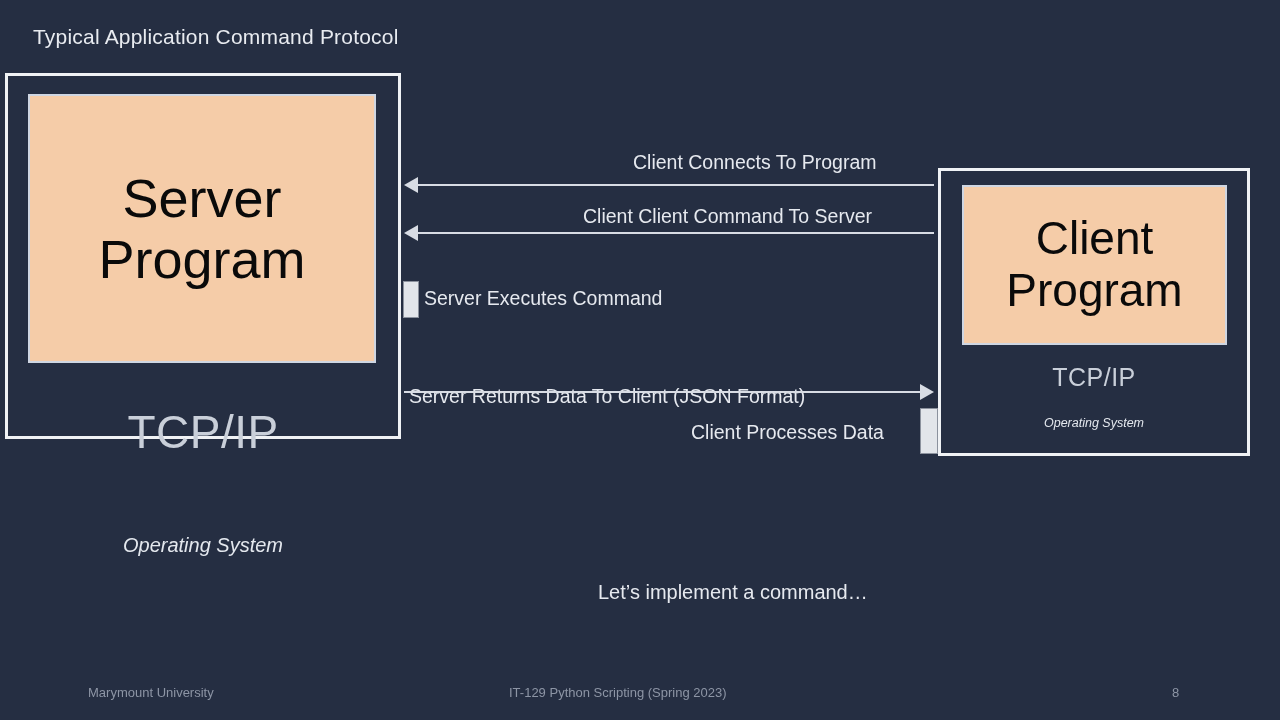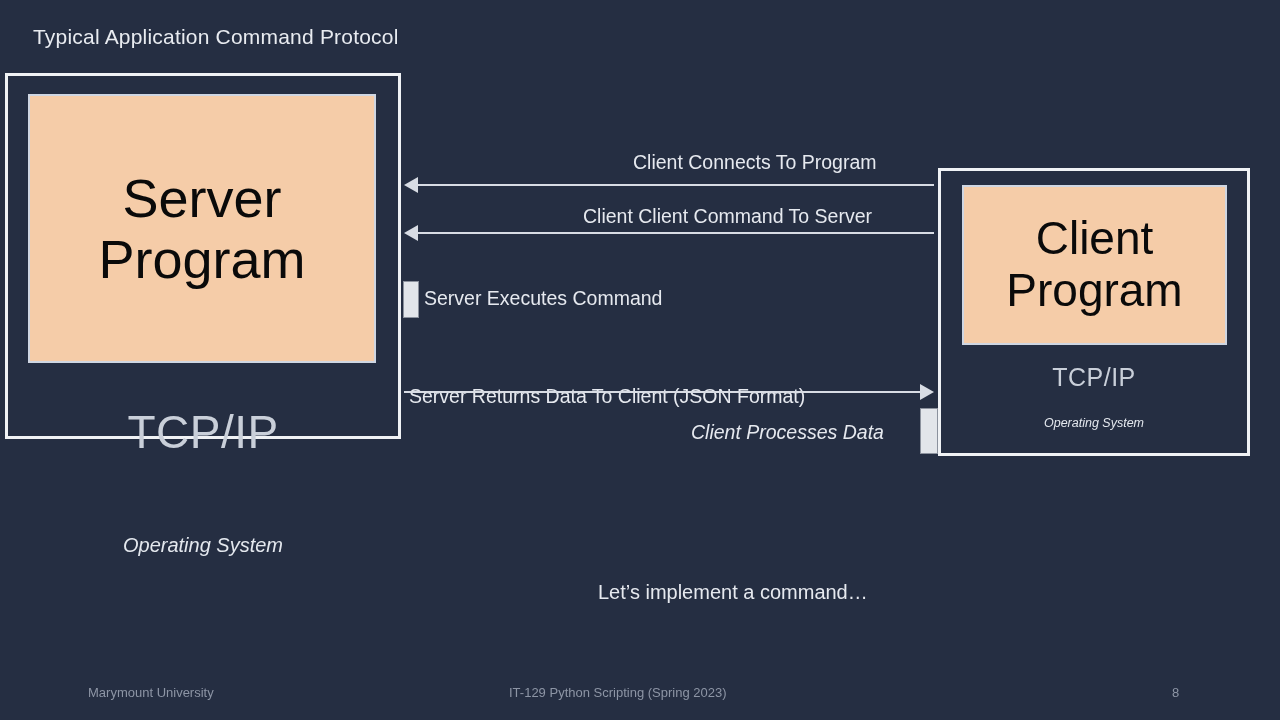--- a/index.html
+++ b/index.html
@@ -152,21 +152,21 @@
   #msg2-line  { left: 418px; top: 232px; width: 516px; }
   #msg2-head  { left: 404px; top: 225px; }
   #msg2-label { left: 583px; top: 205px; }
 
   #msg3-label { left: 424px; top: 287px; }
 
   #msg4-line  { left: 404px; top: 391px; width: 516px; }
   #msg4-head  { left: 920px; top: 384px; }
   #msg4-label { left: 409px; top: 361px; margin-top: 24px; }
 
-  #msg5-label { left: 691px; top: 421px; font-style: italic; }
+  #msg5-label { left: 691px; top: 421px; }
 
   
   .activation-bar {
     position: absolute;
     background: #e2e5ea;
     border: 1px solid #8b919d;
     box-sizing: border-box;
   }
   #server-activation { left: 403px; top: 281px; width: 16px; height: 37px; }
   #client-activation { left: 920px; top: 408px; width: 18px; height: 46px; }

